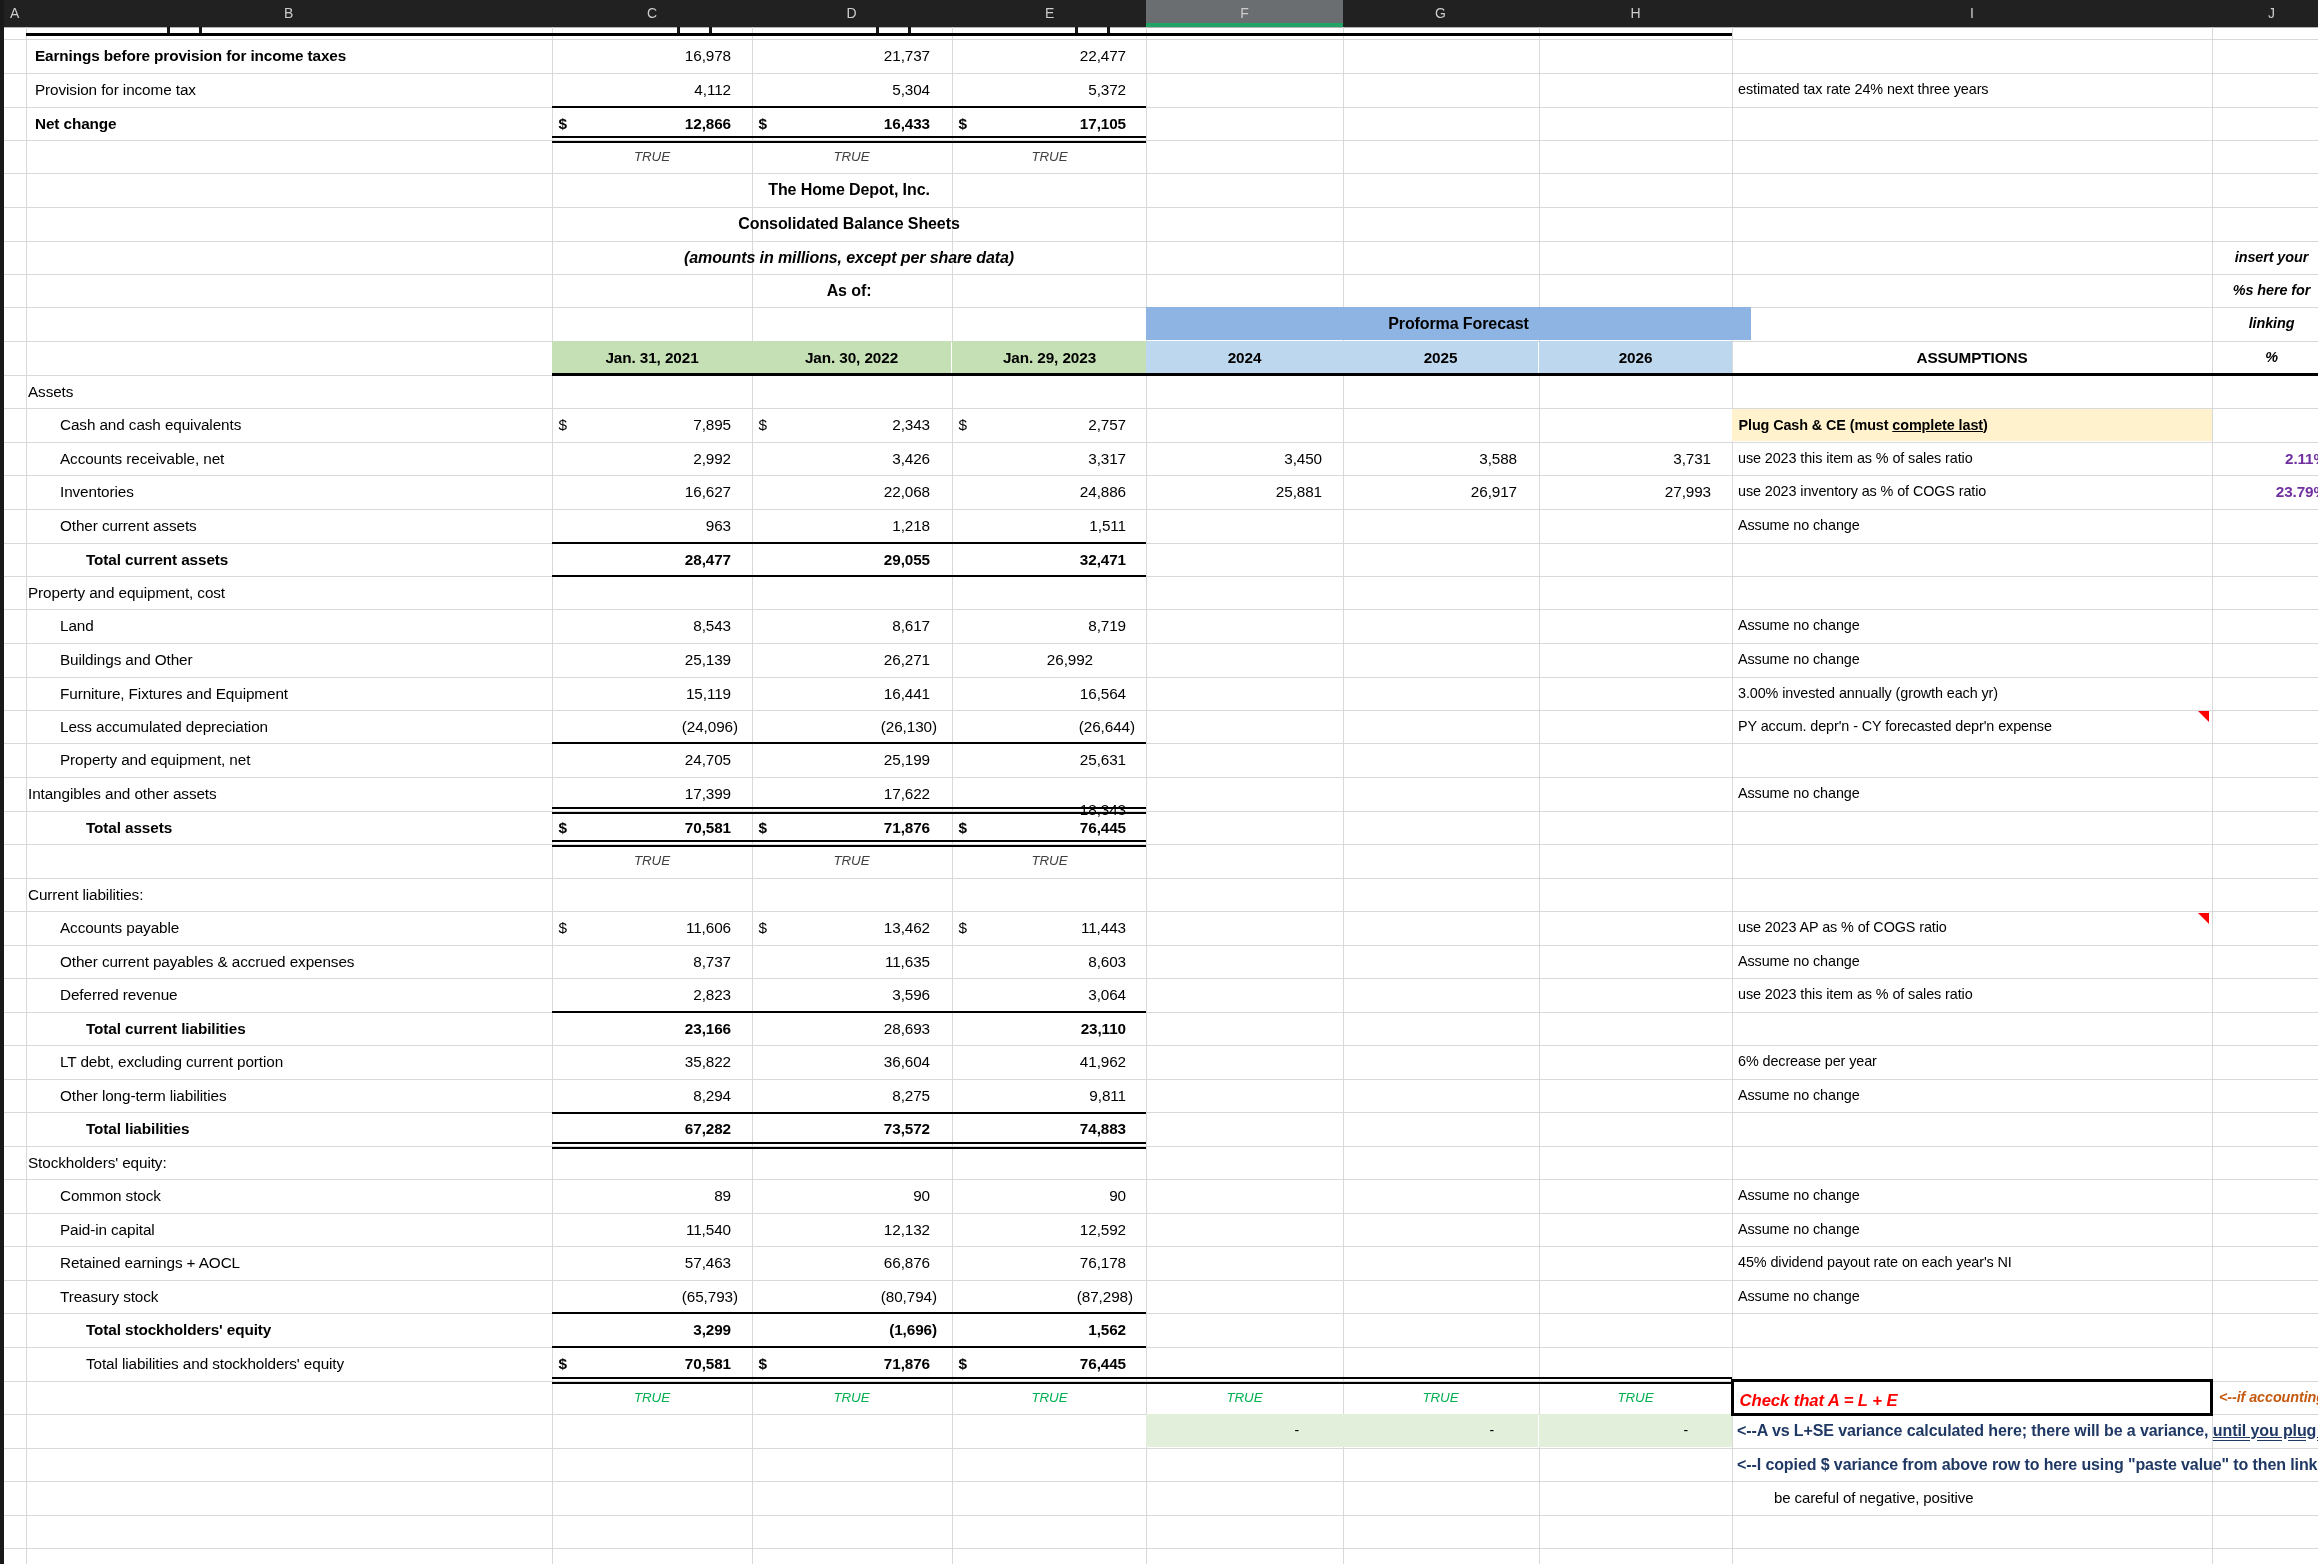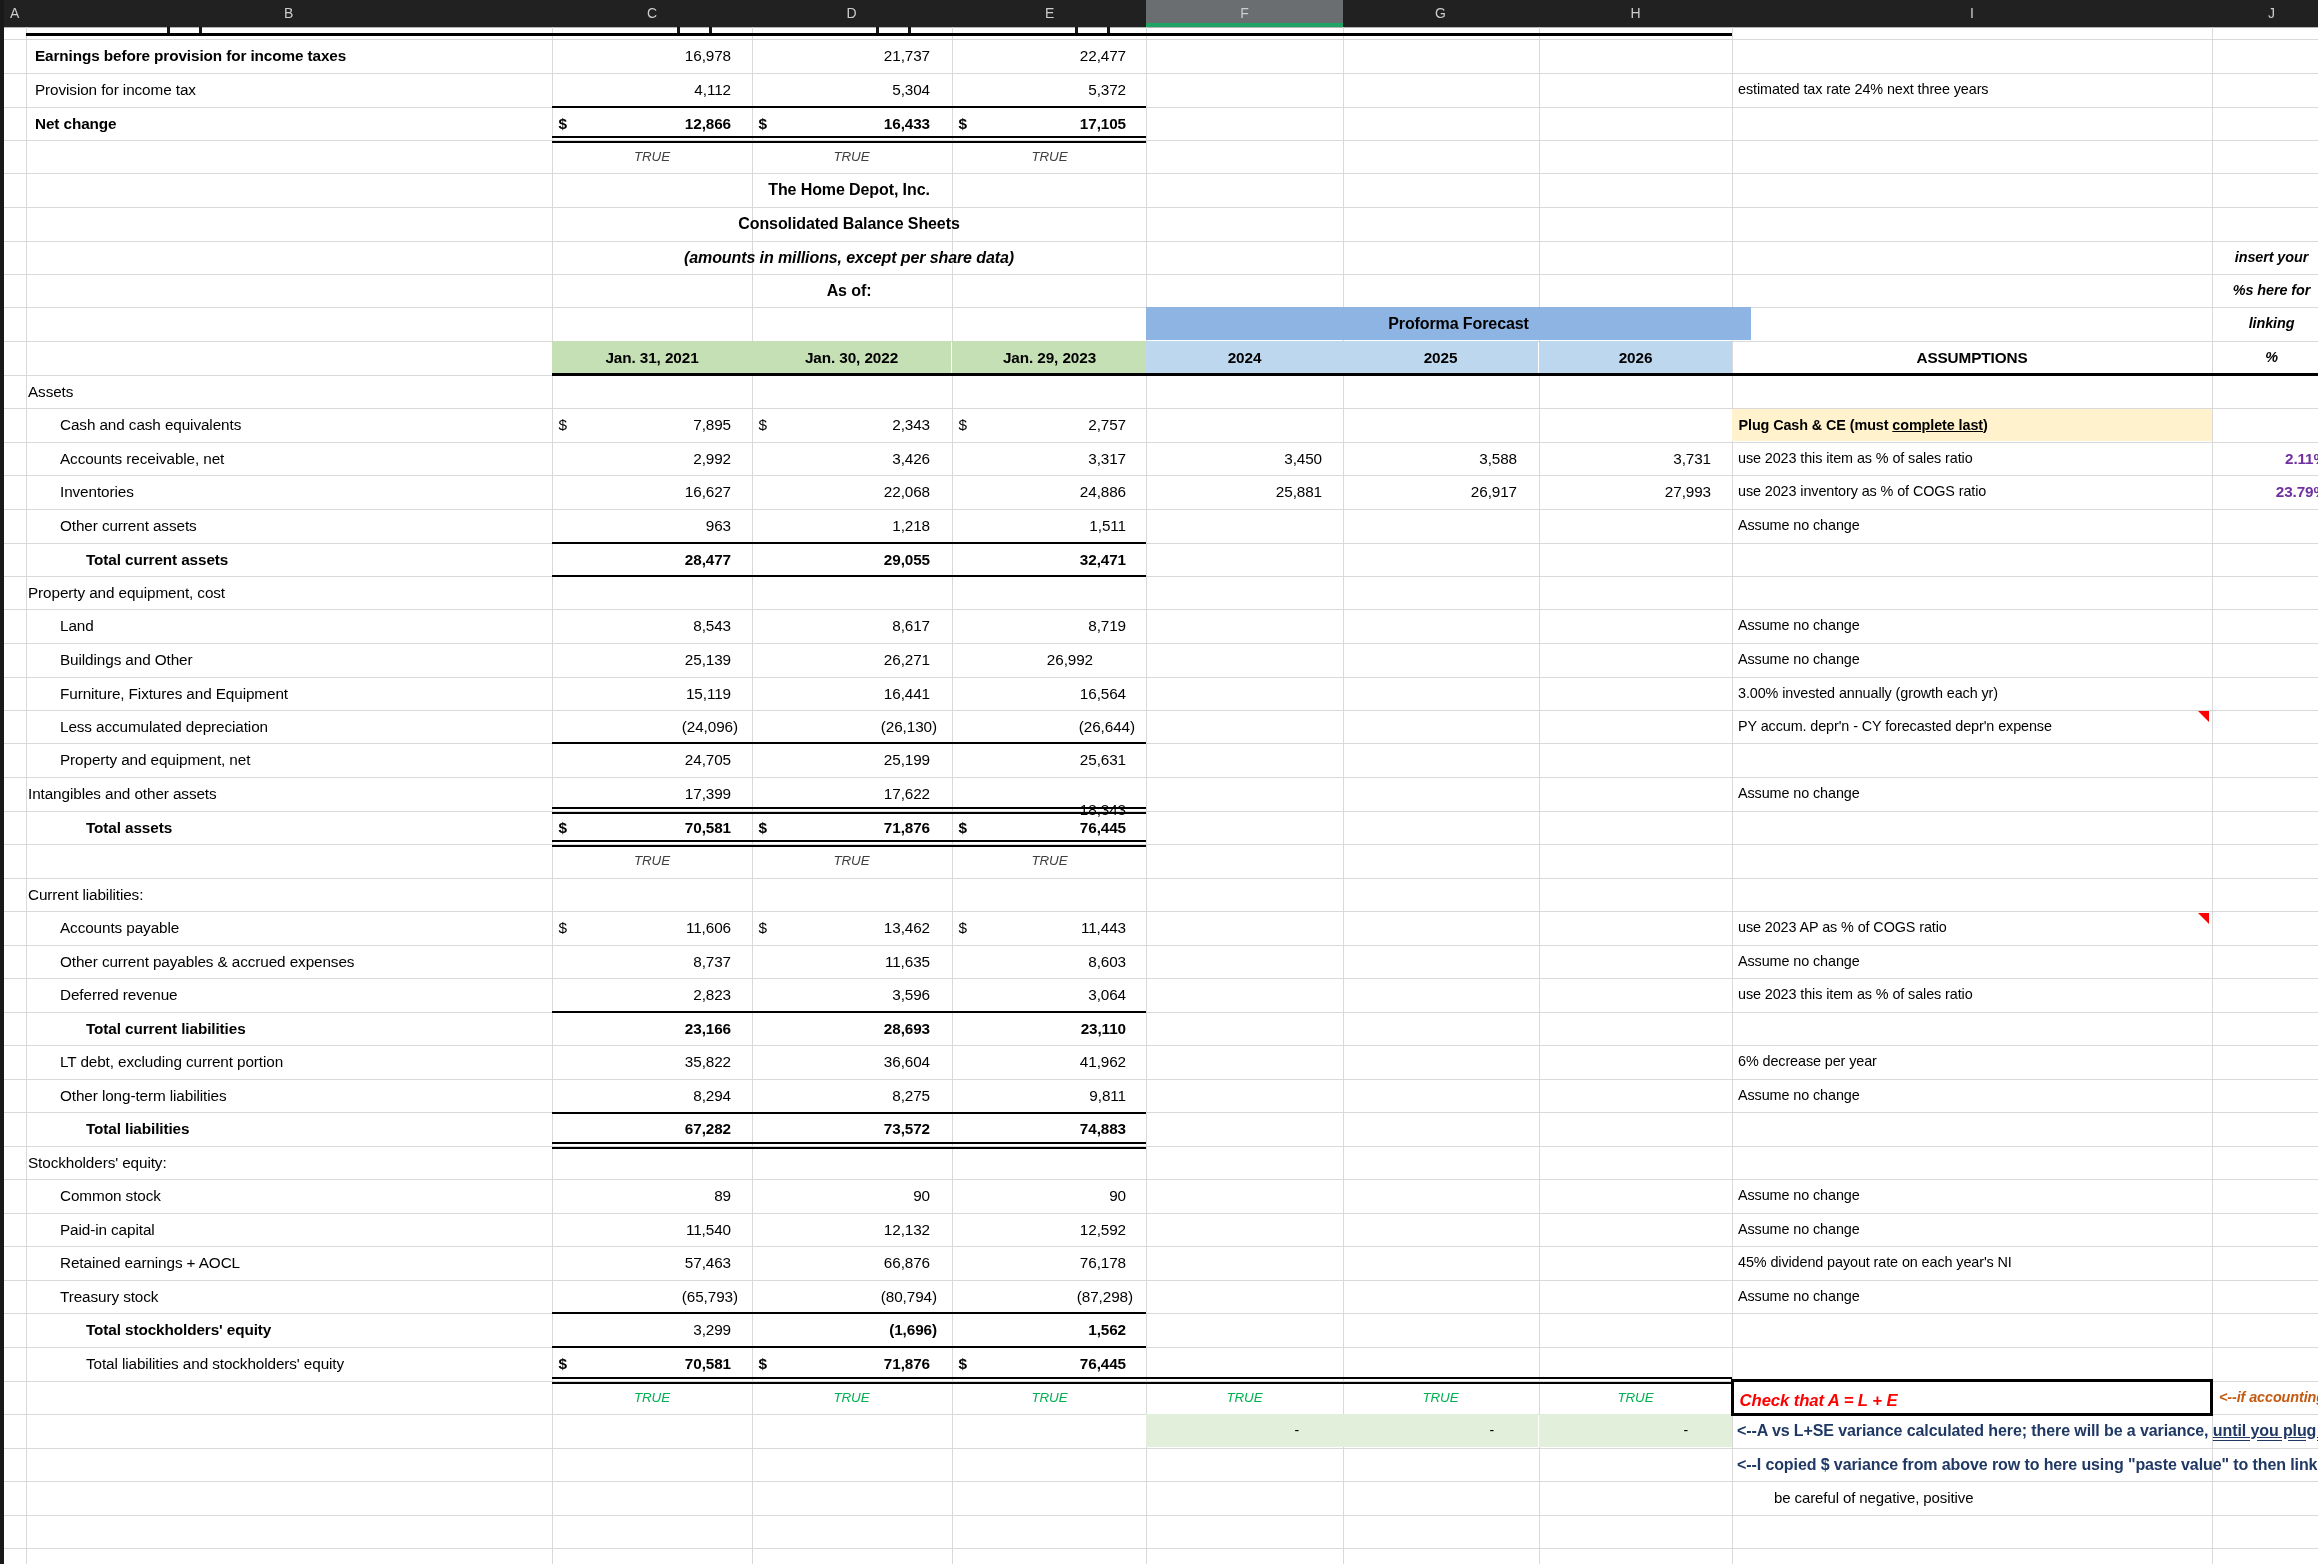--- a/index.html
+++ b/index.html
@@ -214,21 +214,21 @@
     <div class="abs val" style="left: 752px; top: 945px; width: 199px; height: 33px; line-height: 33px; font-size: 15.3px; font-weight: 400;"><span>11,635</span></div>
     <div class="abs val" style="left: 952px; top: 945px; width: 195px; height: 33px; line-height: 33px; font-size: 15.3px; font-weight: 400;"><span>8,603</span></div>
     <div class="abs" style="left: 1738px; top: 945px; width: 472px; height: 33px; line-height: 33px; font-size: 14.4px; white-space: nowrap;">Assume no change</div>
     <div class="abs" style="left: 60px; top: 978px; width: 489px; height: 33px; line-height: 33px; font-weight: 400; font-size: 15.3px; white-space: nowrap;">Deferred revenue</div>
     <div class="abs val" style="left: 552px; top: 978px; width: 200px; height: 33px; line-height: 33px; font-size: 15.3px; font-weight: 400;"><span>2,823</span></div>
     <div class="abs val" style="left: 752px; top: 978px; width: 199px; height: 33px; line-height: 33px; font-size: 15.3px; font-weight: 400;"><span>3,596</span></div>
     <div class="abs val" style="left: 952px; top: 978px; width: 195px; height: 33px; line-height: 33px; font-size: 15.3px; font-weight: 400;"><span>3,064</span></div>
     <div class="abs" style="left: 1738px; top: 978px; width: 472px; height: 33px; line-height: 33px; font-size: 14.4px; white-space: nowrap;">use 2023 this item as % of sales ratio</div>
     <div class="abs" style="left: 86px; top: 1012px; width: 463px; height: 33px; line-height: 33px; font-weight: 700; font-size: 15.3px; white-space: nowrap;">Total current liabilities</div>
     <div class="abs val" style="left: 552px; top: 1012px; width: 200px; height: 33px; line-height: 33px; font-size: 15.3px; font-weight: 700;"><span>23,166</span></div>
-    <div class="abs val" style="left: 752px; top: 1012px; width: 199px; height: 33px; line-height: 33px; font-size: 15.3px; font-weight: 700;"><span>28,693</span></div>
+    <div class="abs val" style="left: 752px; top: 1012px; width: 199px; height: 33px; line-height: 33px; font-size: 15.3px; font-weight: 400;"><span>28,693</span></div>
     <div class="abs val" style="left: 952px; top: 1012px; width: 195px; height: 33px; line-height: 33px; font-size: 15.3px; font-weight: 700;"><span>23,110</span></div>
     <div class="abs" style="left: 552px; top: 1011px; width: 594px; height: 2.3px; background: rgb(0, 0, 0);"></div>
     <div class="abs" style="left: 60px; top: 1045px; width: 489px; height: 33px; line-height: 33px; font-weight: 400; font-size: 15.3px; white-space: nowrap;">LT debt, excluding current portion</div>
     <div class="abs val" style="left: 552px; top: 1045px; width: 200px; height: 33px; line-height: 33px; font-size: 15.3px; font-weight: 400;"><span>35,822</span></div>
     <div class="abs val" style="left: 752px; top: 1045px; width: 199px; height: 33px; line-height: 33px; font-size: 15.3px; font-weight: 400;"><span>36,604</span></div>
     <div class="abs val" style="left: 952px; top: 1045px; width: 195px; height: 33px; line-height: 33px; font-size: 15.3px; font-weight: 400;"><span>41,962</span></div>
     <div class="abs" style="left: 1738px; top: 1045px; width: 472px; height: 33px; line-height: 33px; font-size: 14.4px; white-space: nowrap;">6% decrease per year</div>
     <div class="abs" style="left: 60px; top: 1079px; width: 489px; height: 33px; line-height: 33px; font-weight: 400; font-size: 15.3px; white-space: nowrap;">Other long-term liabilities</div>
     <div class="abs val" style="left: 552px; top: 1079px; width: 200px; height: 33px; line-height: 33px; font-size: 15.3px; font-weight: 400;"><span>8,294</span></div>
     <div class="abs val" style="left: 752px; top: 1079px; width: 199px; height: 33px; line-height: 33px; font-size: 15.3px; font-weight: 400;"><span>8,275</span></div>
@@ -255,21 +255,21 @@
     <div class="abs val" style="left: 552px; top: 1246px; width: 200px; height: 33px; line-height: 33px; font-size: 15.3px; font-weight: 400;"><span>57,463</span></div>
     <div class="abs val" style="left: 752px; top: 1246px; width: 199px; height: 33px; line-height: 33px; font-size: 15.3px; font-weight: 400;"><span>66,876</span></div>
     <div class="abs val" style="left: 952px; top: 1246px; width: 195px; height: 33px; line-height: 33px; font-size: 15.3px; font-weight: 400;"><span>76,178</span></div>
     <div class="abs" style="left: 1738px; top: 1246px; width: 472px; height: 33px; line-height: 33px; font-size: 14.4px; white-space: nowrap;">45% dividend payout rate on each year's NI</div>
     <div class="abs" style="left: 60px; top: 1280px; width: 489px; height: 33px; line-height: 33px; font-weight: 400; font-size: 15.3px; white-space: nowrap;">Treasury stock</div>
     <div class="abs val" style="left: 552px; top: 1280px; width: 200px; height: 33px; line-height: 33px; font-size: 15.3px; font-weight: 400; padding-right: 14px;"><span>(65,793)</span></div>
     <div class="abs val" style="left: 752px; top: 1280px; width: 199px; height: 33px; line-height: 33px; font-size: 15.3px; font-weight: 400; padding-right: 14px;"><span>(80,794)</span></div>
     <div class="abs val" style="left: 952px; top: 1280px; width: 195px; height: 33px; line-height: 33px; font-size: 15.3px; font-weight: 400; padding-right: 14px;"><span>(87,298)</span></div>
     <div class="abs" style="left: 1738px; top: 1280px; width: 472px; height: 33px; line-height: 33px; font-size: 14.4px; white-space: nowrap;">Assume no change</div>
     <div class="abs" style="left: 86px; top: 1313px; width: 463px; height: 33px; line-height: 33px; font-weight: 700; font-size: 15.3px; white-space: nowrap;">Total stockholders' equity</div>
-    <div class="abs val" style="left: 552px; top: 1313px; width: 200px; height: 33px; line-height: 33px; font-size: 15.3px; font-weight: 400; text-align: right;"><span>3,299</span></div>
+    <div class="abs val" style="left: 552px; top: 1313px; width: 200px; height: 33px; line-height: 33px; font-size: 15.3px; font-weight: 700; text-align: right;"><span>3,299</span></div>
     <div class="abs val" style="left: 752px; top: 1313px; width: 199px; height: 33px; line-height: 33px; font-size: 15.3px; font-weight: 700; padding-right: 14px;"><span>(1,696)</span></div>
     <div class="abs val" style="left: 952px; top: 1313px; width: 195px; height: 33px; line-height: 33px; font-size: 15.3px; font-weight: 700;"><span>1,562</span></div>
     <div class="abs" style="left: 552px; top: 1312px; width: 594px; height: 2.3px; background: rgb(0, 0, 0);"></div>
     <div class="abs" style="left: 86px; top: 1347px; width: 463px; height: 33px; line-height: 33px; font-weight: 400; font-size: 15.3px; white-space: nowrap;">Total liabilities and stockholders' equity</div>
     <div class="abs val" style="left: 552px; top: 1347px; width: 200px; height: 33px; line-height: 33px; font-size: 15.3px; font-weight: 700;"><span style="position: absolute; left: 6.5px;">$</span><span>70,581</span></div>
     <div class="abs val" style="left: 752px; top: 1347px; width: 199px; height: 33px; line-height: 33px; font-size: 15.3px; font-weight: 700;"><span style="position: absolute; left: 6.5px;">$</span><span>71,876</span></div>
     <div class="abs val" style="left: 952px; top: 1347px; width: 195px; height: 33px; line-height: 33px; font-size: 15.3px; font-weight: 700;"><span style="position: absolute; left: 6.5px;">$</span><span>76,445</span></div>
     <div class="abs" style="left: 552px; top: 1346px; width: 594px; height: 2.3px; background: rgb(0, 0, 0);"></div>
     <div class="abs" style="left: 552px; top: 1377px; width: 1180px; height: 7.4px; box-sizing: border-box; border-top: 2.3px solid rgb(0, 0, 0); border-bottom: 2.3px solid rgb(0, 0, 0);"></div>
     <div class="abs" style="left: 552px; top: 1381px; width: 200px; height: 33px; line-height: 33px; text-align: center; font-style: italic; font-size: 13.4px; color: rgb(0, 176, 80);">TRUE</div>

